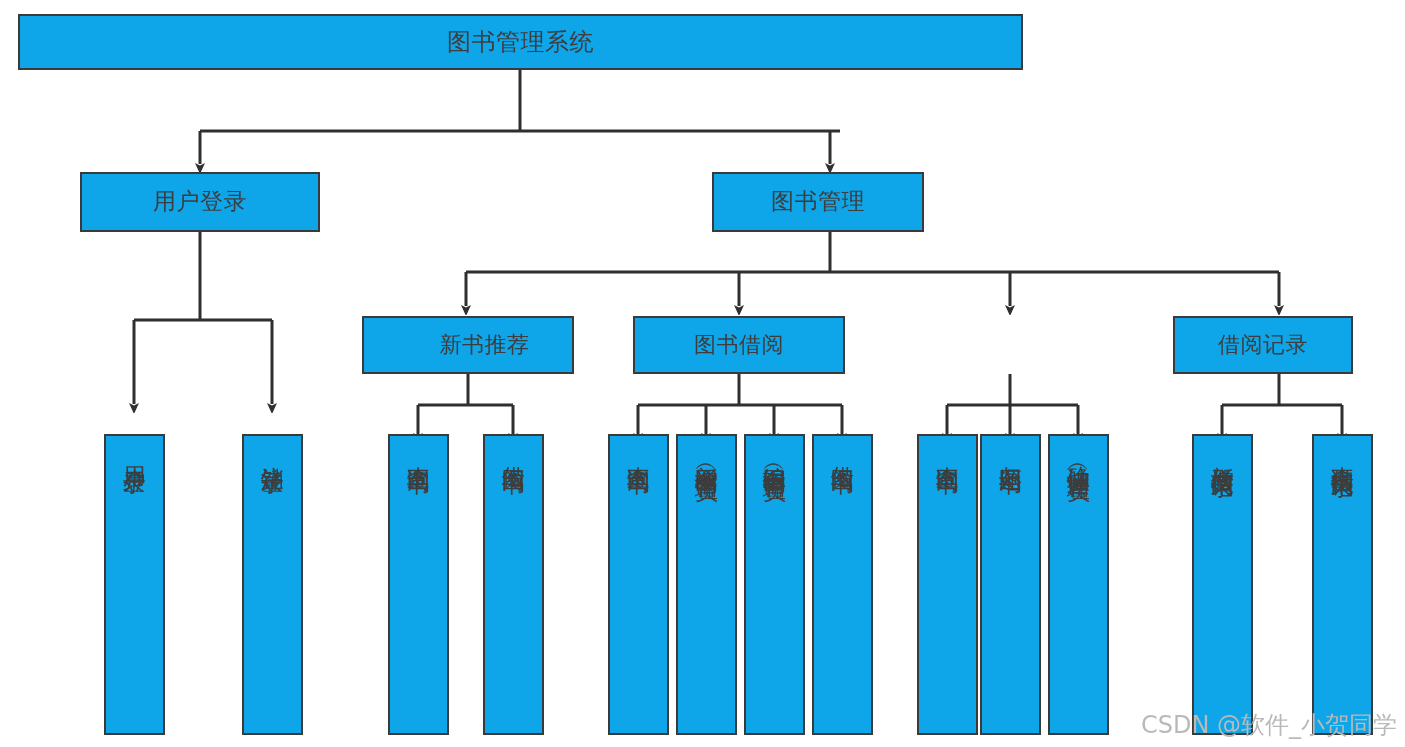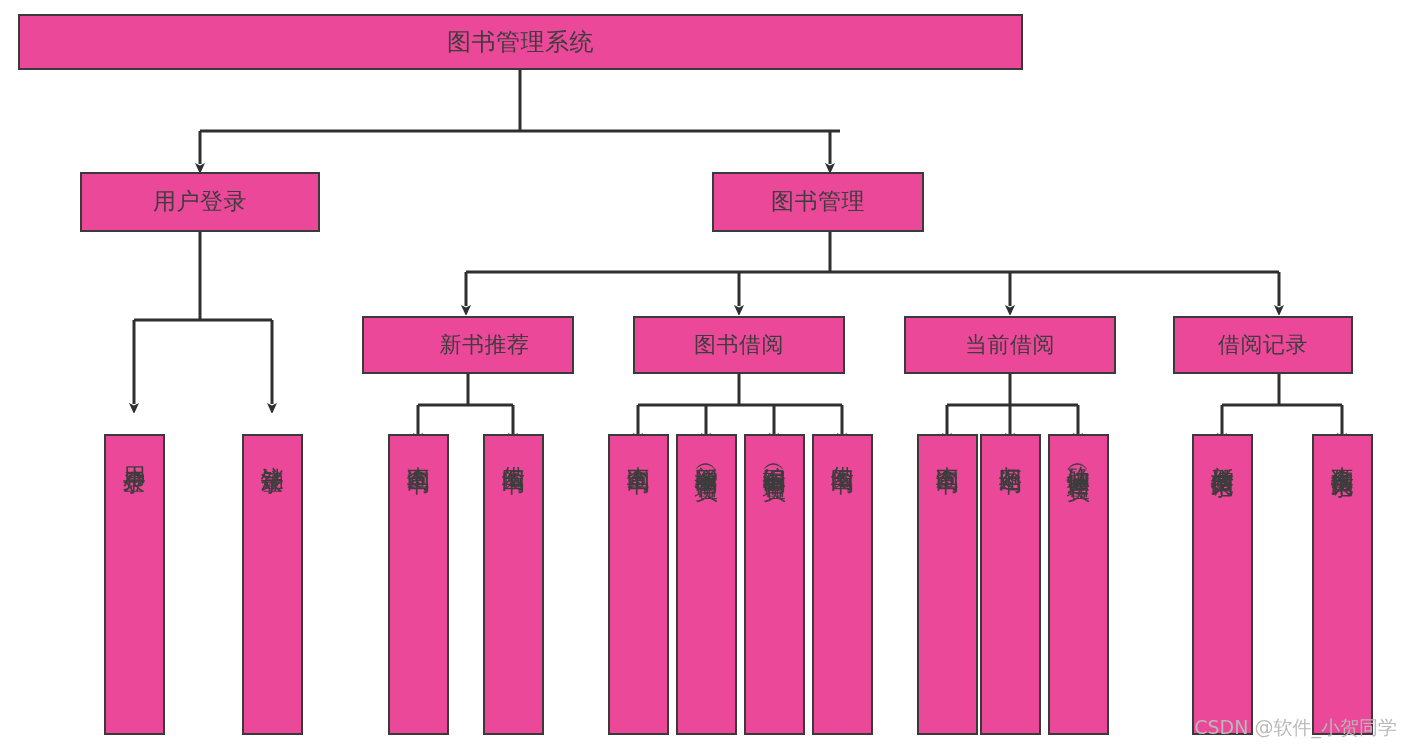--- a/index.html
+++ b/index.html
@@ -22,21 +22,21 @@
     position: absolute;
     left: 0;
     top: 0;
     width: 1405px;
     height: 747px;
     pointer-events: none;
   }
   .node {
     position: absolute;
     box-sizing: border-box;
-    background: #ec4899;
+    background: #0ea5e9;
     border: 2px solid #3a3a3a;
     display: flex;
     align-items: center;
     justify-content: center;
     color: #3d3d3d;
     z-index: 2;
   }
   .node .label {
     display: block;
     text-align: center;
@@ -65,21 +65,21 @@
     text-orientation: upright;
     font-size: 23px;
     line-height: 1.06;
     letter-spacing: 2px;
     white-space: pre-line;
   }
   .watermark {
     position: absolute;
     right: 8px;
     bottom: 6px;
-    font-size: 19px;
+    font-size: 24px;
     color: #b9b9b9;
     z-index: 5;
     white-space: nowrap;
     font-family: "DejaVu Sans", "Liberation Sans", sans-serif;
   }
 </style>
 </head>
 <body>
 
 <div id="canvas">
@@ -146,23 +146,20 @@
   <div class="node horiz" style="left:712px; top:172px; width:212px; height:60px;">
     <span class="label">图书管理</span>
   </div>
 
   <div class="node lvl3 horiz" style="left:362px; top:316px; width:212px; height:58px;padding-left:33px;">
     <span class="label">新书推荐</span>
   </div>
   <div class="node lvl3 horiz" style="left:633px; top:316px; width:212px; height:58px;">
     <span class="label">图书借阅</span>
   </div>
-  <div class="node lvl3 horiz" style="left:904px; top:316px; width:212px; height:58px;">
-    <span class="label">当前借阅</span>
-  </div>
   <div class="node lvl3 horiz" style="left:1173px; top:316px; width:180px; height:58px;">
     <span class="label">借阅记录</span>
   </div>
 
   <div class="node vert" style="left:104px; top:434px; width:61px; height:301px;">
     <span class="label">用户登录</span>
   </div>
   <div class="node vert" style="left:242px; top:434px; width:61px; height:301px;">
     <span class="label">注销登录</span>
   </div>

